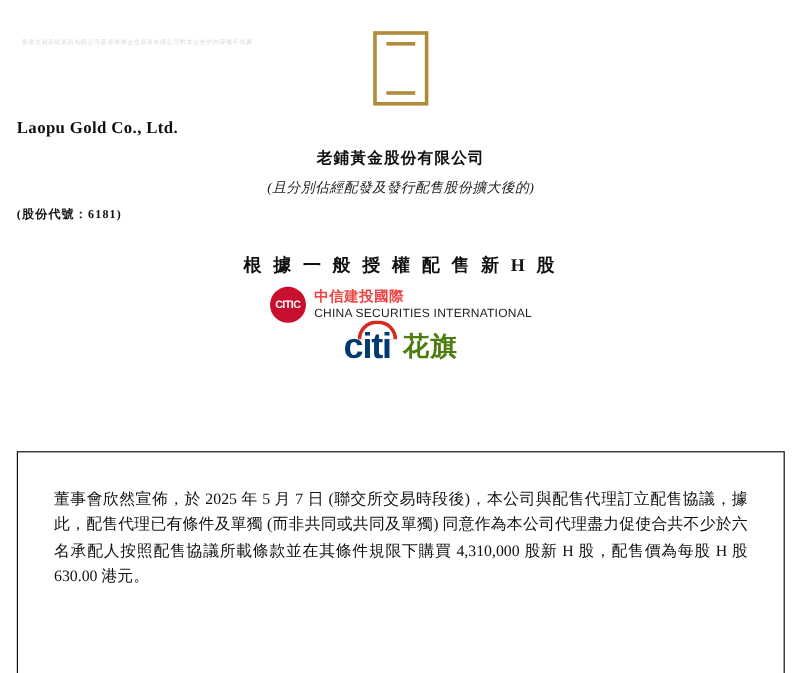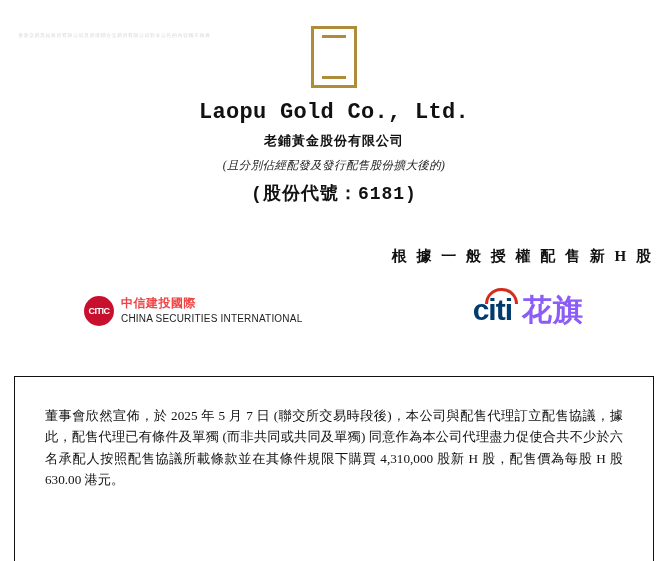--- a/index.html
+++ b/index.html
@@ -58,73 +58,71 @@
   }
   .logo-inner {
     width: 100%;
     height: 100%;
     border-top: 3px solid #b08c3a;
     border-bottom: 3px solid #b08c3a;
   }
 
   
   .company-en {
-    text-align: center;
-    font-size: 22px;
+    text-align: left;
+    font-size: 14px;
     font-weight: bold;
     margin-top: 12px;
     letter-spacing: 0.3px;
-    font-family: Liberation Mono, monospace;
   }
   .company-zh {
     text-align: center;
     font-size: 13px;
     font-weight: bold;
     margin-top: 7px;
     letter-spacing: 1px;
   }
   .incorp-note {
     text-align: center;
     font-size: 11.5px;
     font-style: italic;
     margin-top: 8px;
     letter-spacing: 0.4px;
     color: #222;
   }
   .stock-code {
-    text-align: center;
-    font-size: 18px;
+    font-size: 10px;
     font-weight: bold;
     margin-top: 8px;
     letter-spacing: 1px;
-    font-family: Liberation Mono, monospace;
   }
 
   .heading-1 {
-    text-align: right;
-    font-size: 15px;
-    font-weight: bold;
-    margin-top: 42px;
-    letter-spacing: 3px;
-  }
-  .heading-2 {
     text-align: center;
     font-size: 15px;
     font-weight: bold;
     margin-top: 26px;
     letter-spacing: 3px;
   }
+  .heading-2 {
+    text-align: center;
+    font-size: 15px;
+    font-weight: bold;
+    margin-top: 26px;
+    letter-spacing: 3px;
+  }
 
   
   .banks {
-    margin-top: 24px;
+    margin-top: 8px;
     display: flex;
     align-items: center;
     justify-content: space-between;
     padding: 0 70px;
+    flex-direction: column;
   }
   .bank-left {
     display: flex;
     align-items: center;
     gap: 7px;
   }
   .citic-mark {
     width: 30px;
     height: 30px;
     border-radius: 50%;
@@ -152,21 +150,21 @@
   .citic-en {
     font-size: 10px;
     font-family: Liberation Sans, sans-serif;
     letter-spacing: 0.2px;
     color: #222;
     margin-top: 2px;
   }
 
   .bank-right {
     display: flex;
-    align-items: flex-start;
+    align-items: flex-end;
     gap: 10px;
   }
   .citi-logo {
     position: relative;
     font-family: "Liberation Sans", sans-serif;
     font-size: 30px;
     font-weight: bold;
     color: #003b70;
     letter-spacing: -1px;
     line-height: 1;
@@ -176,23 +174,23 @@
     position: absolute;
     top: -2px;
     left: 12px;
     width: 27px;
     height: 13px;
     border: 3px solid #d52b1e;
     border-bottom: none;
     border-radius: 16px 16px 0 0;
   }
   .citi-zh {
-    font-size: 30px;
-    font-weight: bold;
-    color: #8b5cf6;
+    font-size: 22px;
+    font-weight: bold;
+    color: #4d7c0f;
     letter-spacing: 1px;
   }
 
   
   .body-box {
     position: absolute;
     left: 14px;
     right: 14px;
     top: 350px;
     bottom: 8px;

